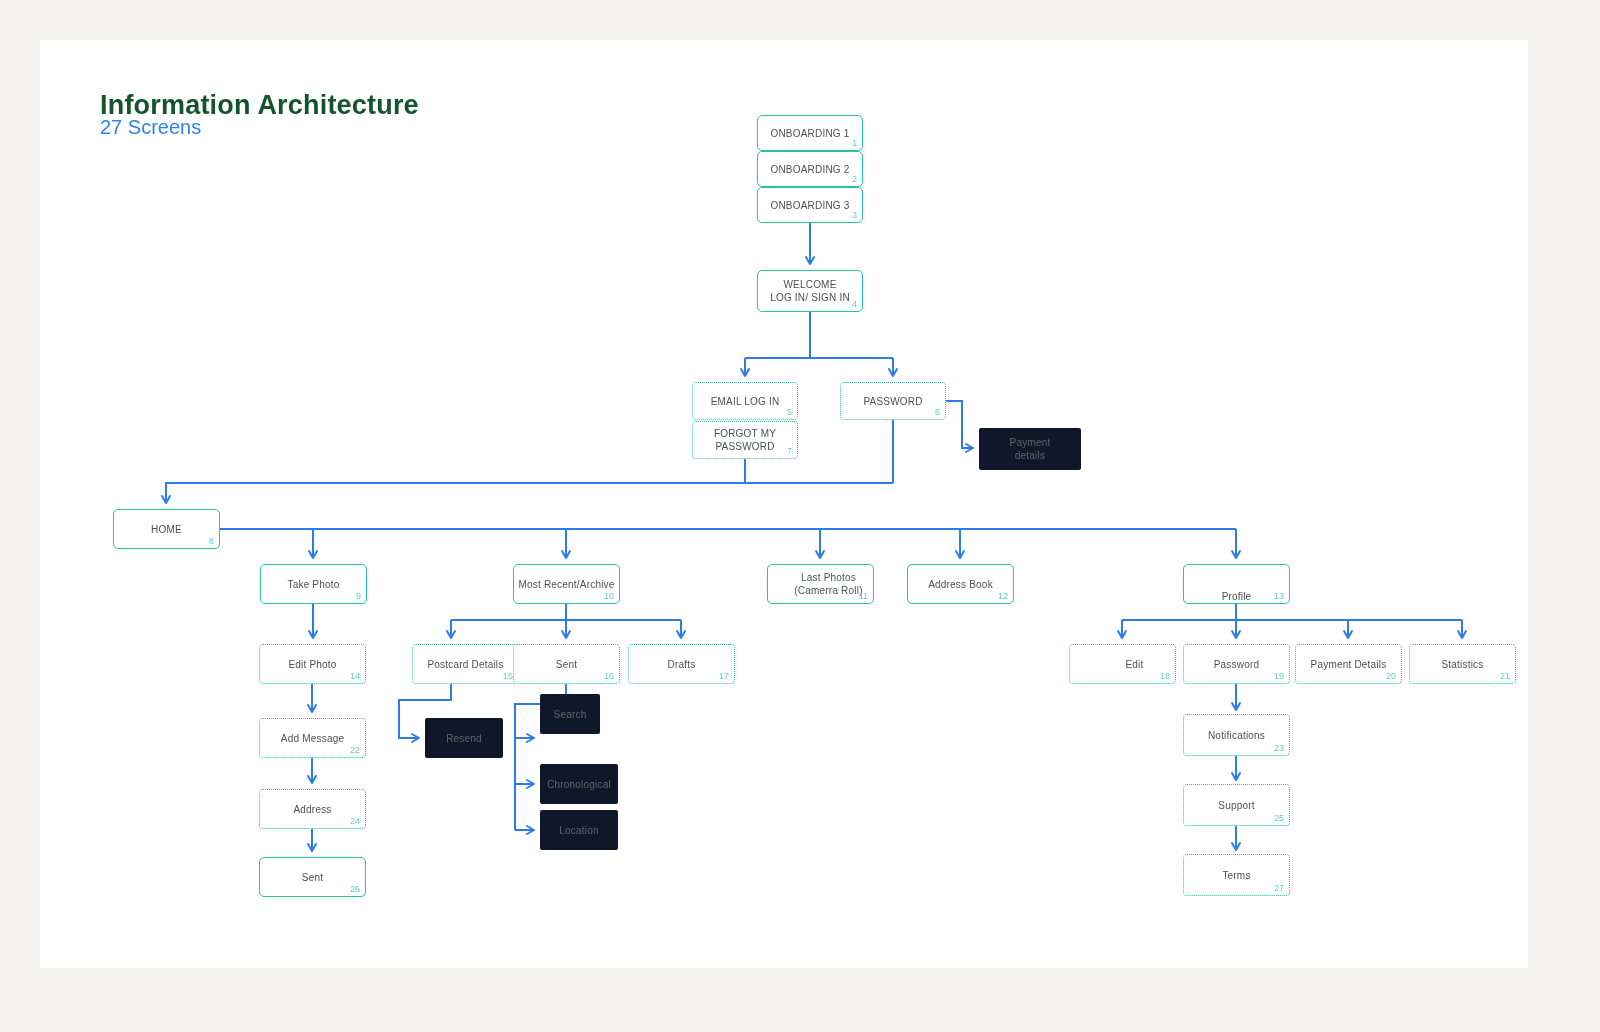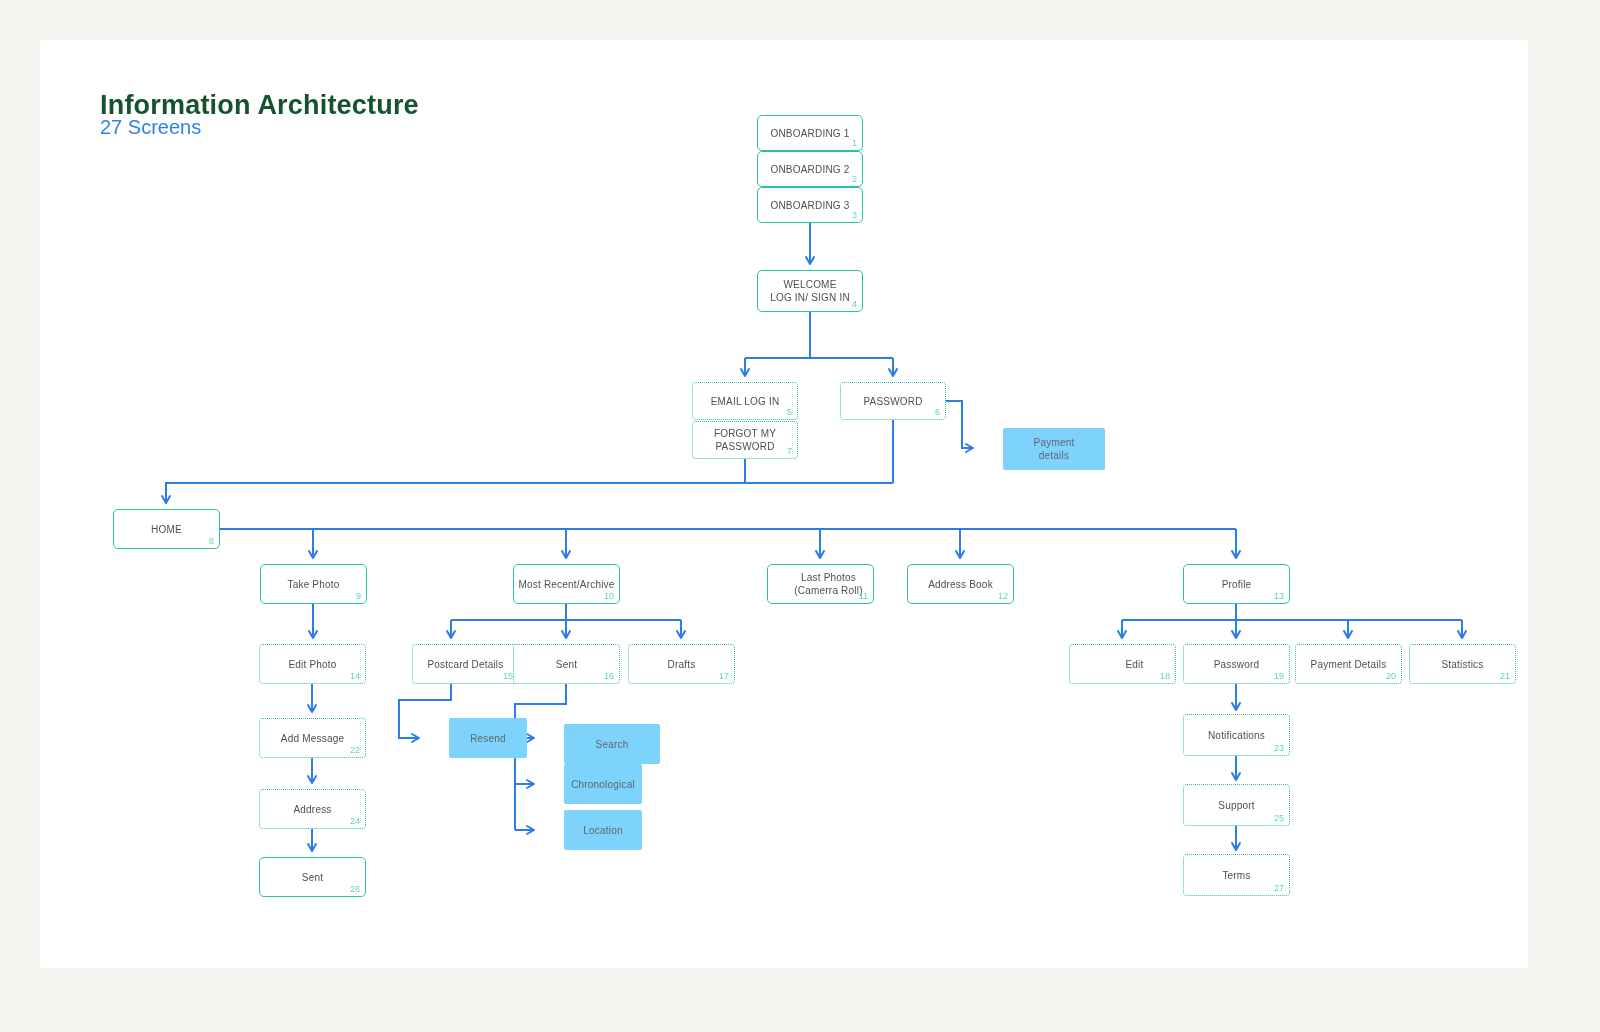--- a/index.html
+++ b/index.html
@@ -30,21 +30,21 @@
   .node-label{
     display:block;text-align:center;white-space:pre-line;line-height:1.3;
     font-size:10px;color:#4b4f54;letter-spacing:.2px;padding:0 3px;
   }
   .node-number{
     position:absolute;right:5px;bottom:2px;
     font-size:9px;color:#63d3bc;
   }
   .node.solid{border:1.7px solid #27c3a4;}
   .node.dotted{border:1px dotted #2cc2a6;border-radius:4px;}
-  .node.note{background:#7dd3fc;border:none;border-radius:2px;margin-left:24px;}
+  .node.note{background:#0f172a;border:none;border-radius:2px;}
   .node.note .node-label{color:#60666c;}
 </style>
 </head>
 <body>
 
 <div class="card"></div>
 
 <h1 class="page-title">Information Architecture</h1>
 <div class="page-subtitle">27 Screens</div>
 
@@ -142,21 +142,21 @@
     </div>
     <div class="node solid" style="left: 767px; top: 564px; width: 107px; height: 40px; padding-left: 16px;">
       <span class="node-label">Last Photos
 (Camerra Roll)</span>
       <span class="node-number">11</span>
     </div>
     <div class="node solid" style="left: 907px; top: 564px; width: 107px; height: 40px;">
       <span class="node-label">Address Book</span>
       <span class="node-number">12</span>
     </div>
-    <div class="node solid" style="left: 1183px; top: 564px; width: 107px; height: 40px;">
+    <div class="node solid" style="left: 1183px; top: 564px; width: 107px; height: 40px; align-items: flex-end;">
       <span class="node-label">Profile</span>
       <span class="node-number">13</span>
     </div>
     <div class="node dotted" style="left: 259px; top: 644px; width: 107px; height: 40px;">
       <span class="node-label">Edit Photo</span>
       <span class="node-number">14</span>
     </div>
     <div class="node dotted" style="left: 412px; top: 644px; width: 107px; height: 40px;">
       <span class="node-label">Postcard Details</span>
       <span class="node-number">15</span>
@@ -205,21 +205,21 @@
       <span class="node-label">Support</span>
       <span class="node-number">25</span>
     </div>
     <div class="node dotted" style="left: 1183px; top: 854px; width: 107px; height: 42px;">
       <span class="node-label">Terms</span>
       <span class="node-number">27</span>
     </div>
     <div class="node note" style="left: 425px; top: 718px; width: 78px; height: 40px;">
       <span class="node-label">Resend</span>
     </div>
-    <div class="node note" style="left: 540px; top: 724px; width: 96px; height: 40px;">
+    <div class="node note" style="left: 540px; top: 694px; width: 60px; height: 40px;">
       <span class="node-label">Search</span>
     </div>
     <div class="node note" style="left: 540px; top: 764px; width: 78px; height: 40px;">
       <span class="node-label">Chronological</span>
     </div>
     <div class="node note" style="left: 540px; top: 810px; width: 78px; height: 40px;">
       <span class="node-label">Location</span>
     </div>
   </div>
 

